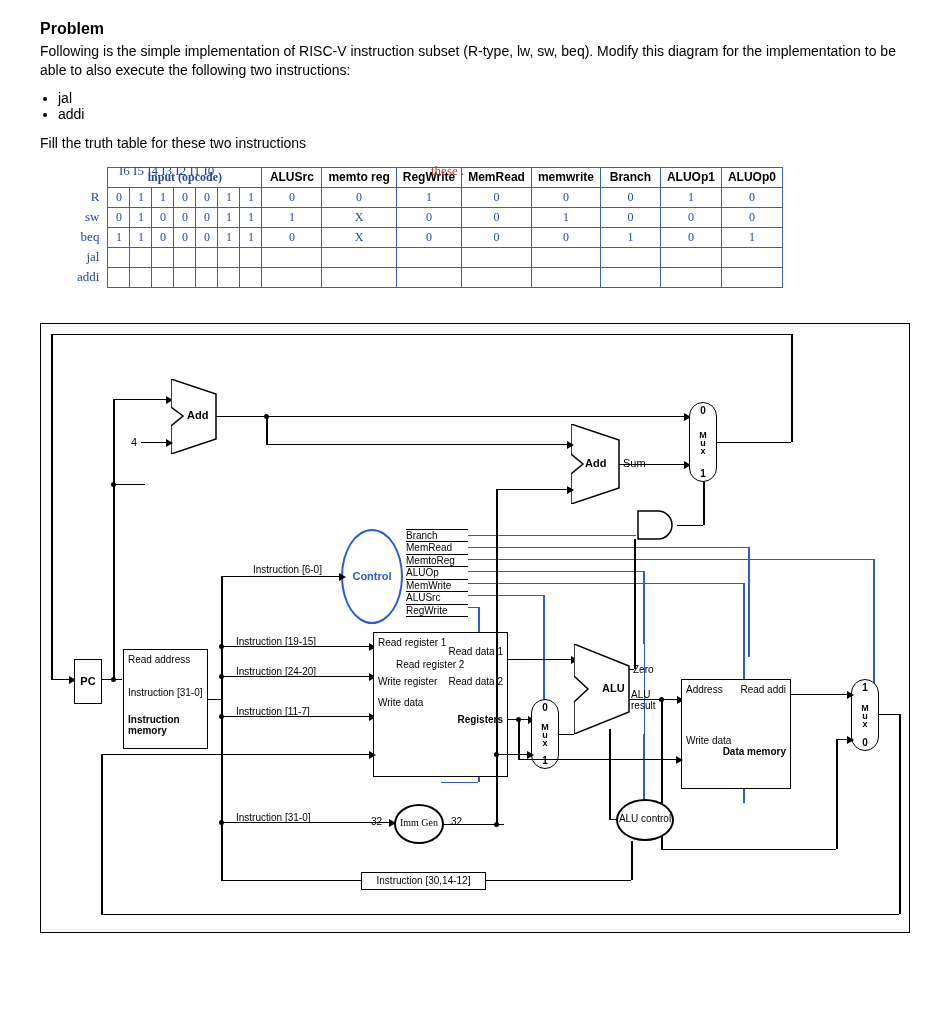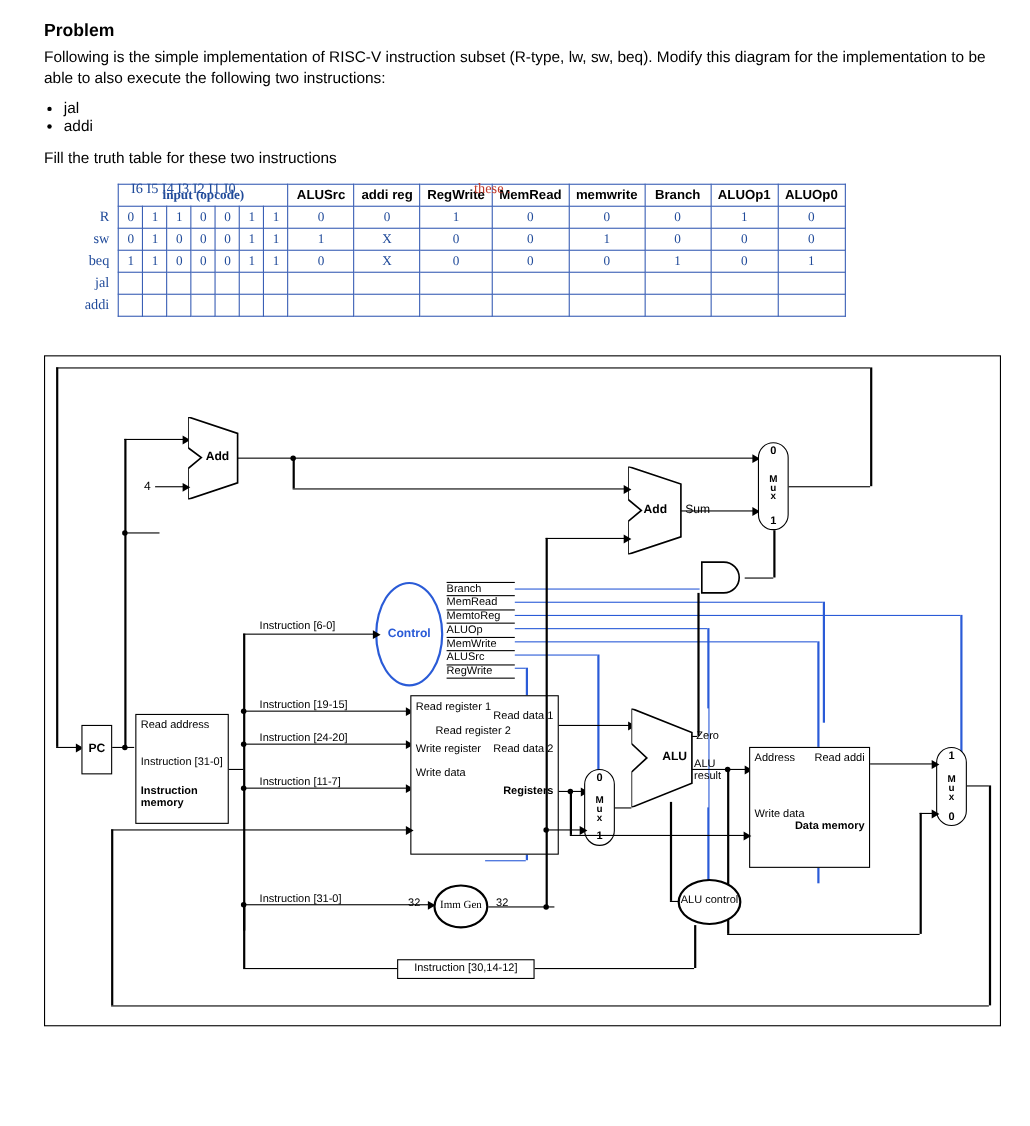--- a/index.html
+++ b/index.html
@@ -129,21 +129,21 @@
 <div class="truth-table-wrap">
   <div class="hand bits-label">I6  I5  I4  I3  I2  I1  I0</div>
   <div class="hand-red output-label">these .</div>
 
   <table class="tt">
     <tbody>
         <tr>
       <td class="rowlabel"></td>
       <th colspan="7" class="head-span hand">input (opcode)</th>
       <th class="wide">ALUSrc</th>
-      <th class="wide">addi reg</th>
+      <th class="wide">memto reg</th>
       <th class="wide">RegWrite</th>
       <th class="wide">MemRead</th>
       <th class="wide">memwrite</th>
       <th class="wide">Branch</th>
       <th class="wide">ALUOp1</th>
       <th class="wide">ALUOp0</th>
     </tr>
 
     <tr>
       <td class="rowlabel hand">R</td>
@@ -304,21 +304,21 @@
   <div class="gate" style="left:595px; top:185px;">
     <svg width="44" height="32">
         <path d="M2 2 H22 A14 14 0 0 1 22 30 H2 Z" fill="#fff" stroke="#000" stroke-width="1.5"></path>
       </svg>
   </div>
   <div class="wire-v" style="left:662px; top:158px; height:43px;"></div>
   <div class="wire-h" style="left:636px; top:201px; width:26px;"></div>
 
   <div class="oval" style="left:300px; top:205px; width:62px; height:95px; color:#2a5bd7;">Control</div>
 
-  <div class="lbl" style="left:195px; top:240px; font-size:10px;">Instruction [6-0]</div>
+  <div class="lbl" style="left:212px; top:240px; font-size:10px;">Instruction [6-0]</div>
   <div class="wire-h" style="left:180px; top:252px; width:120px;"></div>
   <div class="arrow-r" style="left:298px; top:252px;"></div>
 
   <div class="control-sigs" style="left:365px; top:205px; width:62px;">
     <div>Branch</div>
     <div>MemRead</div>
     <div>MemtoReg</div>
     <div>ALUOp</div>
     <div>MemWrite</div>
     <div>ALUSrc</div>

